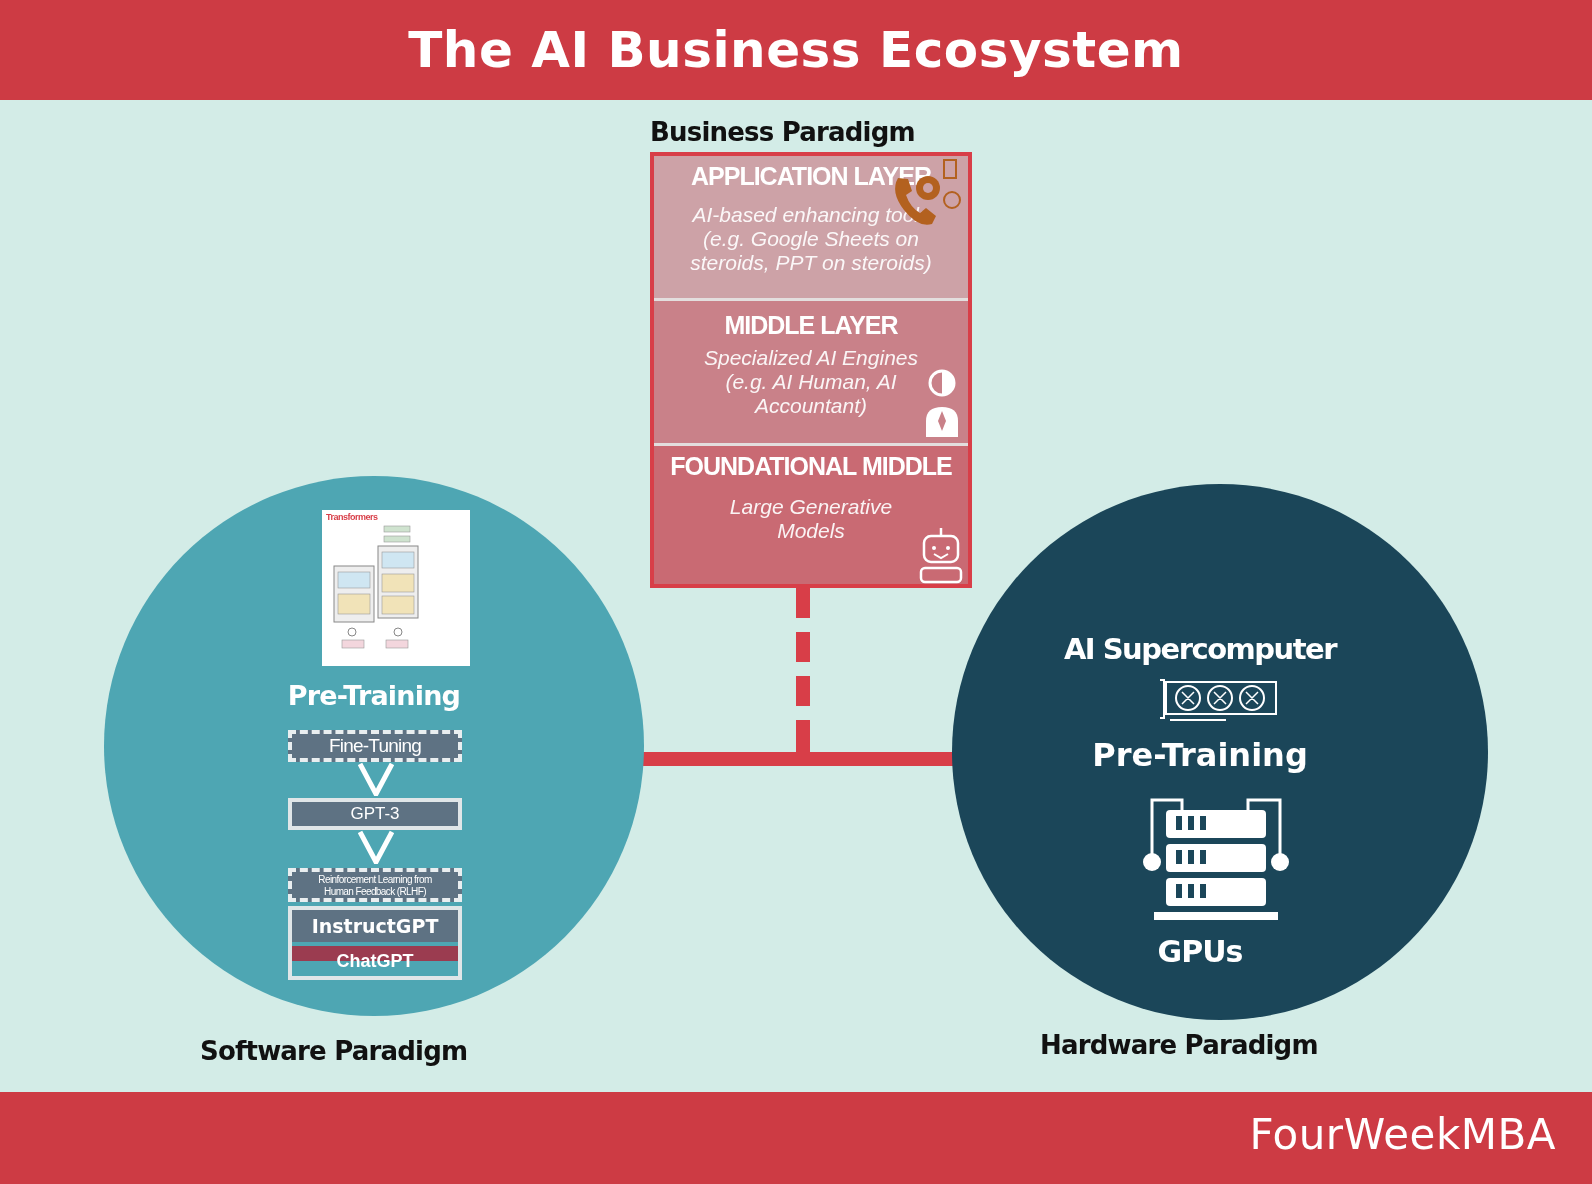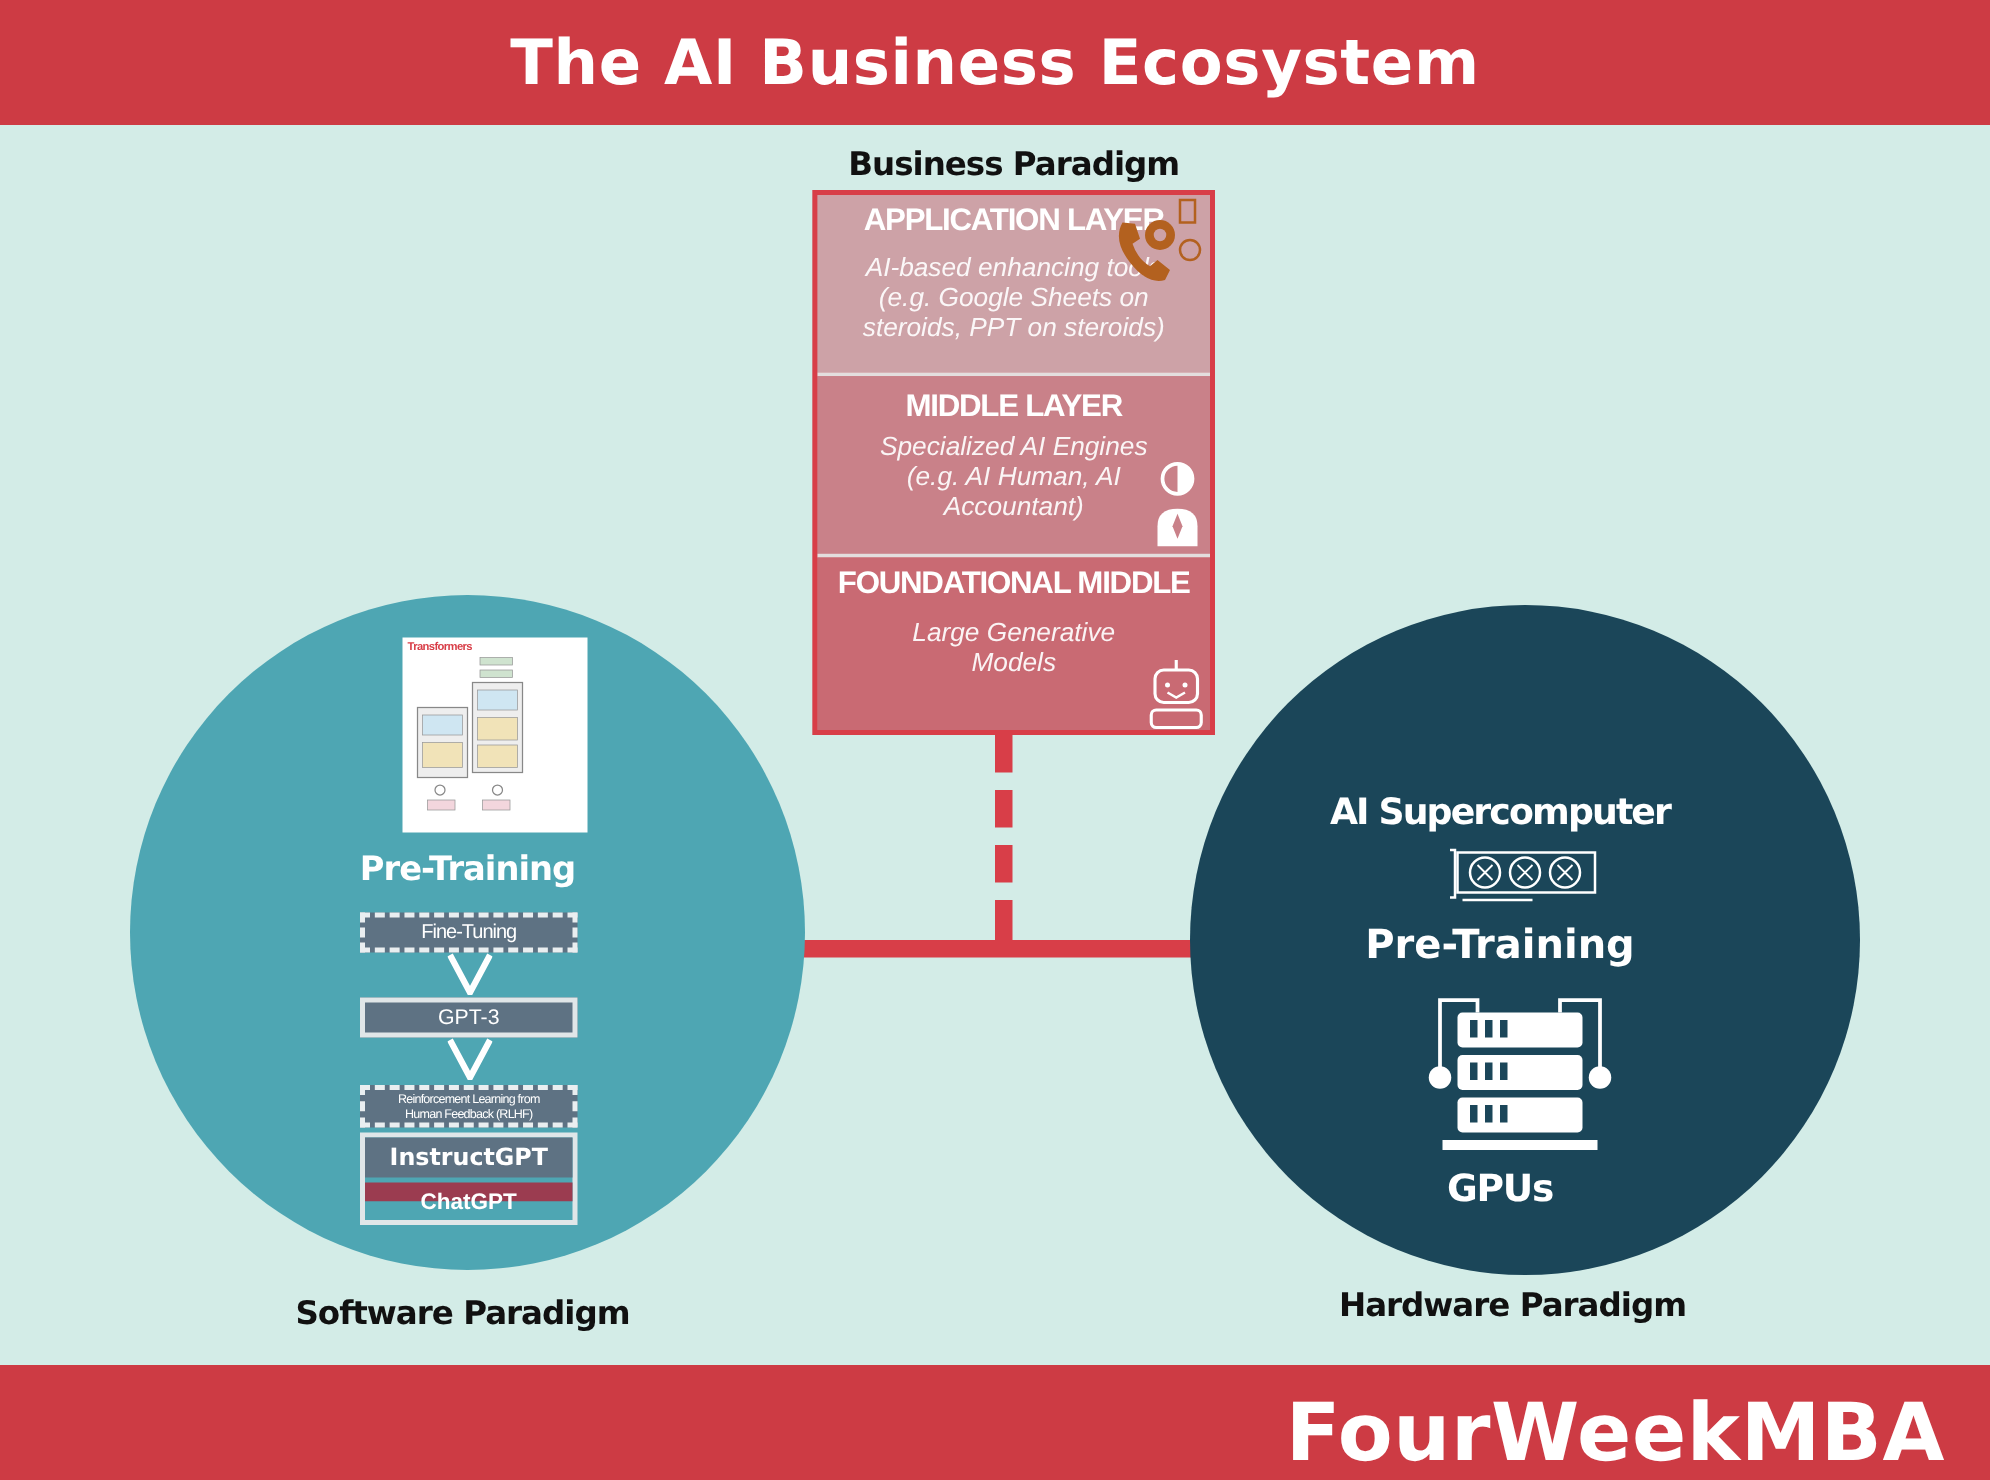--- a/index.html
+++ b/index.html
@@ -1,22 +1,22 @@
 <!DOCTYPE html>
 <html><head>
   <meta charset="utf-8">
   <style>
     html, body { margin:0; padding:0; }
     body { width:1592px; height:1184px; position:relative; overflow:hidden; background:#d3ece7; font-family:"Liberation Sans", sans-serif; }
     .header { position:absolute; left:0; top:0; width:1592px; height:100px; background:#cd3b44; display:flex; align-items:center; justify-content:center; }
     .header-title { color:#fff; font-weight:bold; font-size:50px; letter-spacing:0.5px; font-family:"DejaVu Sans", sans-serif; }
     .footer { position:absolute; left:0; top:1092px; width:1592px; height:92px; background:#cd3b44; }
-    .brand { position:absolute; right:36px; top:18px; color:#fff; font-weight:bold; font-size:64px; font-family:"DejaVu Sans", sans-serif; letter-spacing:0.5px; }
+    .brand { position:absolute; right:36px; top:18px; color:#fff; font-weight:normal; font-size:42px; font-family:"DejaVu Sans", sans-serif; letter-spacing:0.5px; }
 
-    .label-dark { position:absolute; color:#111; font-weight:bold; font-size:26px; font-family:"DejaVu Sans", sans-serif; letter-spacing:-0.8px; text-align:center; }
+    .label-dark { position:absolute; color:#111; font-weight:bold; font-size:26px; font-family:"DejaVu Sans", sans-serif; letter-spacing:-0.8px; }
 
     .stack { position:absolute; left:650px; top:152px; width:322px; height:436px; border:4px solid #d83e48; box-sizing:border-box; background:#c96e77; }
     .layer { position:absolute; left:0; width:100%; text-align:center; color:#fff; }
     .layer .title { font-size:25px; font-weight:bold; letter-spacing:-1px; }
     .layer .desc { font-size:21px; font-style:italic; line-height:24px; opacity:0.92; }
     .layer-app { top:0; height:142px; background:#cda2a7; }
     .layer-mid { top:145px; height:142px; background:#c98189; }
     .layer-found { top:290px; height:138px; background:#c96a73; }
     .sep { position:absolute; left:0; width:100%; height:3px; background:#e3dede; }
 
@@ -117,21 +117,21 @@
     <rect x="16" y="50" width="32" height="16" fill="#cfe6f2" stroke="#999" stroke-width="0.6"></rect>
     <rect x="16" y="72" width="32" height="20" fill="#f1e3b8" stroke="#999" stroke-width="0.6"></rect>
     <circle cx="30" cy="110" r="4" fill="none" stroke="#888"></circle>
     <circle cx="76" cy="110" r="4" fill="none" stroke="#888"></circle>
     <rect x="20" y="118" width="22" height="8" fill="#f3d6dd" stroke="#999" stroke-width="0.6"></rect>
     <rect x="64" y="118" width="22" height="8" fill="#f3d6dd" stroke="#999" stroke-width="0.6"></rect>
   </svg>
 </div>
 <div class="ctext" style="left:260px;top:680px;width:228px;font-size:27px;letter-spacing:-0.8px;">Pre-Training</div>
 
-<div class="box dashed" style="top:730px;height:32px;font-size:16px;line-height:24px;letter-spacing:-0.8px;">Fine-Tuning</div>
+<div class="box dashed" style="top:730px;height:32px;font-size:19px;line-height:24px;letter-spacing:-0.8px;">Fine-Tuning</div>
 <svg class="arrow" style="top:762px;" viewBox="0 0 36 34">
     <path d="M2 2 L18 32 L34 2" fill="none" stroke="#fff" stroke-width="5"></path>
   </svg>
 <div class="box solid" style="top:798px;height:32px;font-size:17px;line-height:24px;">GPT-3</div>
 <svg class="arrow" style="top:830px;" viewBox="0 0 36 34">
     <path d="M2 2 L18 32 L34 2" fill="none" stroke="#fff" stroke-width="5"></path>
   </svg>
 <div class="box dashed" style="top:868px;height:34px;font-size:10px;line-height:12px;letter-spacing:-0.6px;padding-top:2px;">
   <div>Reinforcement Learning from</div>
   <div>Human Feedback (RLHF)</div>

